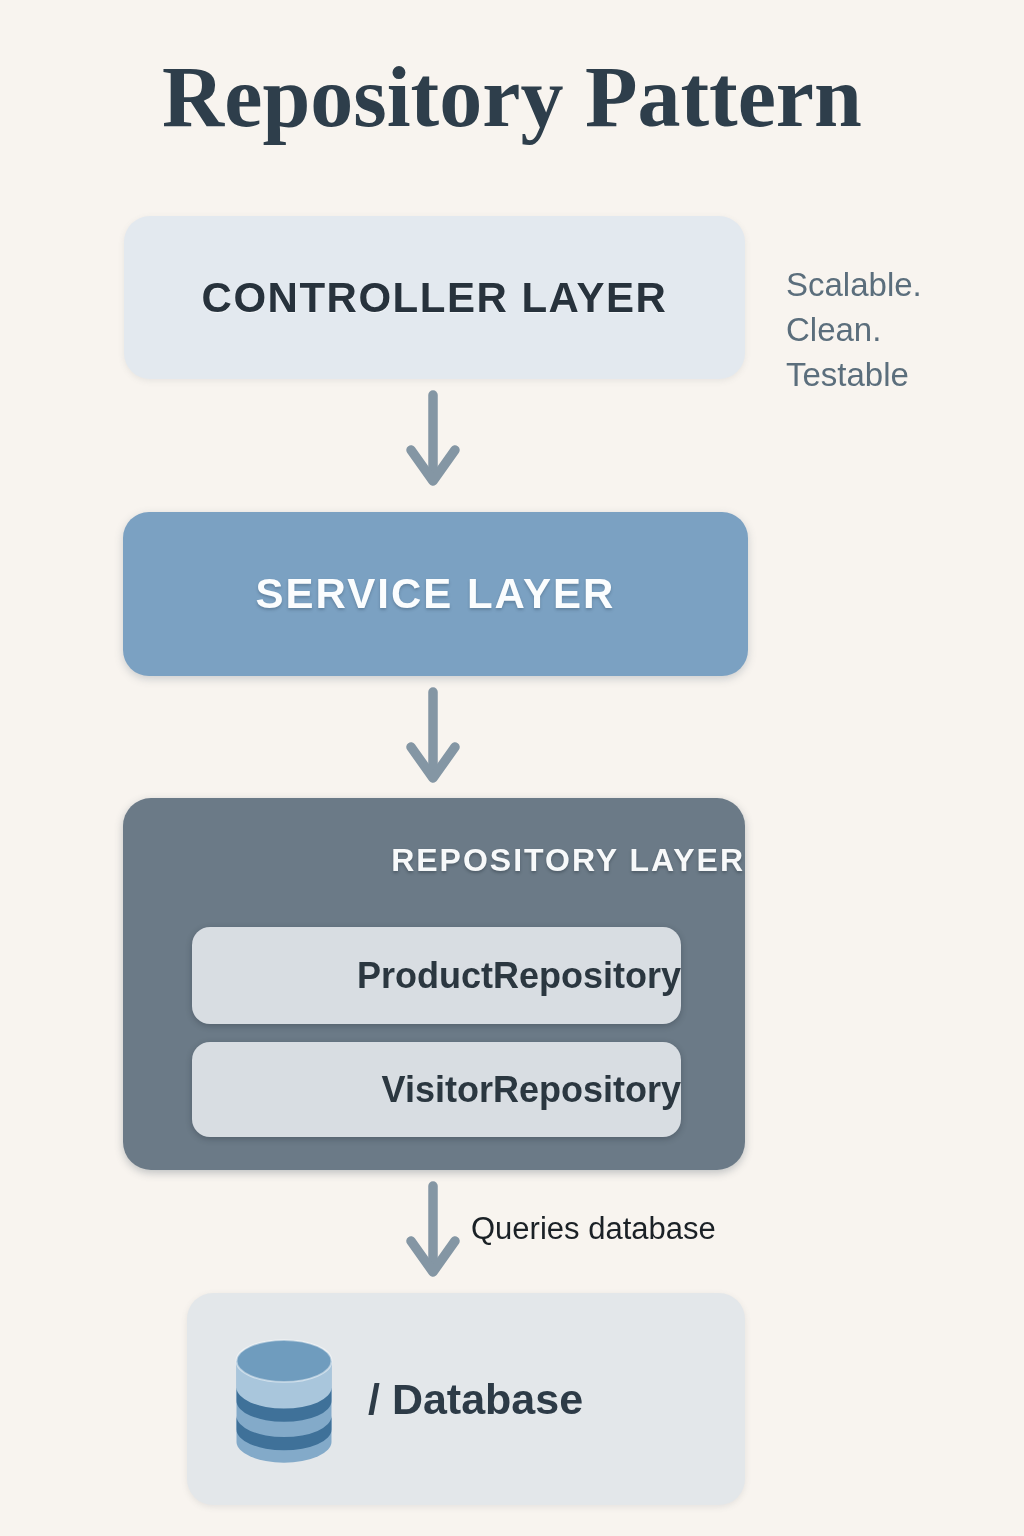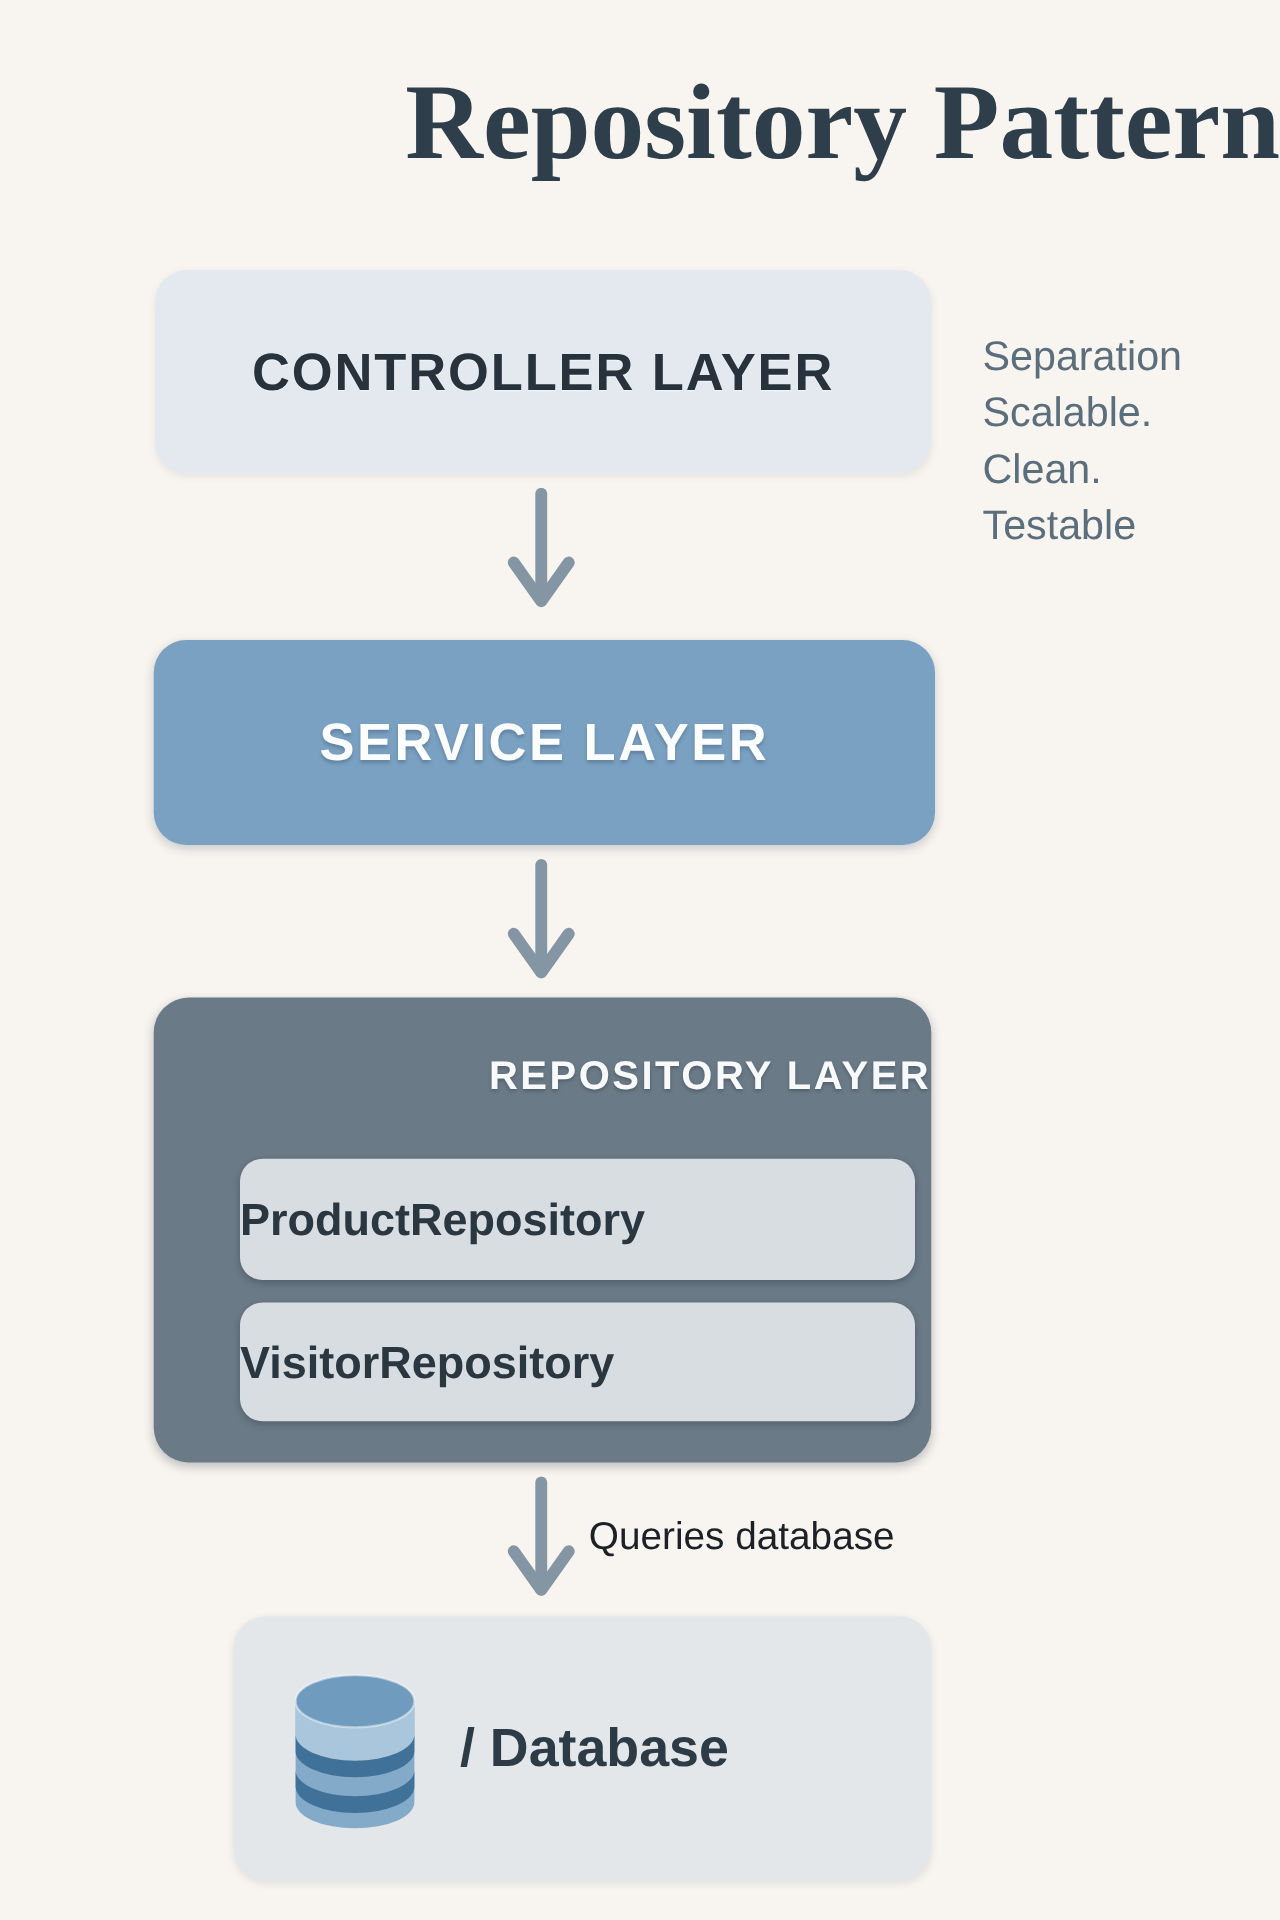--- a/index.html
+++ b/index.html
@@ -4,21 +4,21 @@
 <style>
   html,body { margin:0; padding:0; }
   .canvas {
     position:relative; width:1024px; height:1536px;
     background: var(--background, #f8f4ef);
     font-family:"Liberation Sans", sans-serif;
     overflow:hidden;
   }
   .title {
     position:absolute; left:0; right:0; top:42px; margin:0;
-    text-align:right;
+    text-align:center;
     font-family:"Liberation Serif", serif;
     font-weight:700; font-size:86px; line-height:110px;
     color: var(--title, #2e3e4b);
     letter-spacing:0px;
   }
   .box { position:absolute; display:flex; align-items:center; justify-content:center; }
   .controller {
     left:124px; top:216px; width:621px; height:163px;
     background: var(--controller_bg, #e3e9ef); border-radius:26px;
     box-shadow: 0 2px 6px rgba(90,100,110,0.10);
@@ -64,23 +64,23 @@
     display:block;
   }
   .repository-label {
     position:absolute; left:0; width:100%; top:44px;
     text-align:right;
     font-size:32px; font-weight:700; letter-spacing:2px;
     color: var(--repository_text, #f7f9fa);
     text-shadow: 0 2px 3px rgba(30,40,50,0.35);
   }
   .repo-item {
-    position:absolute; left:69px; width:540px;
+    position:absolute; left:69px; width:489px;
     background: var(--inner_bg, #d8dde2); border-radius:18px;
-    display:flex; align-items:center; justify-content:flex-start;
+    display:flex; align-items:center; justify-content:flex-end;
     font-size:36px; font-weight:700;
     color: var(--inner_text, #2b3740);
     box-shadow: 0 2px 6px rgba(25,35,45,0.30);
   }
   .repo-item-1 { top:129px; height:97px; }
   .repo-item-2 { top:244px; height:95px; }
   .database {
     left:187px; top:1293px; width:558px; height:212px;
     background: var(--database_bg, #e3e7ea); border-radius:26px;
     box-shadow: 0 2px 6px rgba(90,100,110,0.12);
@@ -98,21 +98,20 @@
 
 <div class="canvas">
 
   <h1 class="title">Repository Pattern</h1>
 
   <section class="box controller">
     <span>CONTROLLER LAYER</span>
   </section>
 
   <aside class="note">
-    <div>Separation</div>
     <div>Scalable.</div>
     <div>Clean.</div>
     <div>Testable</div>
   </aside>
 
   <svg class="arrow arrow-1" viewBox="0 0 64 100" aria-hidden="true">
     <path d="M32 5 L32 84"></path>
     <path d="M10 60 L32 91 L54 60"></path>
   </svg>
 

